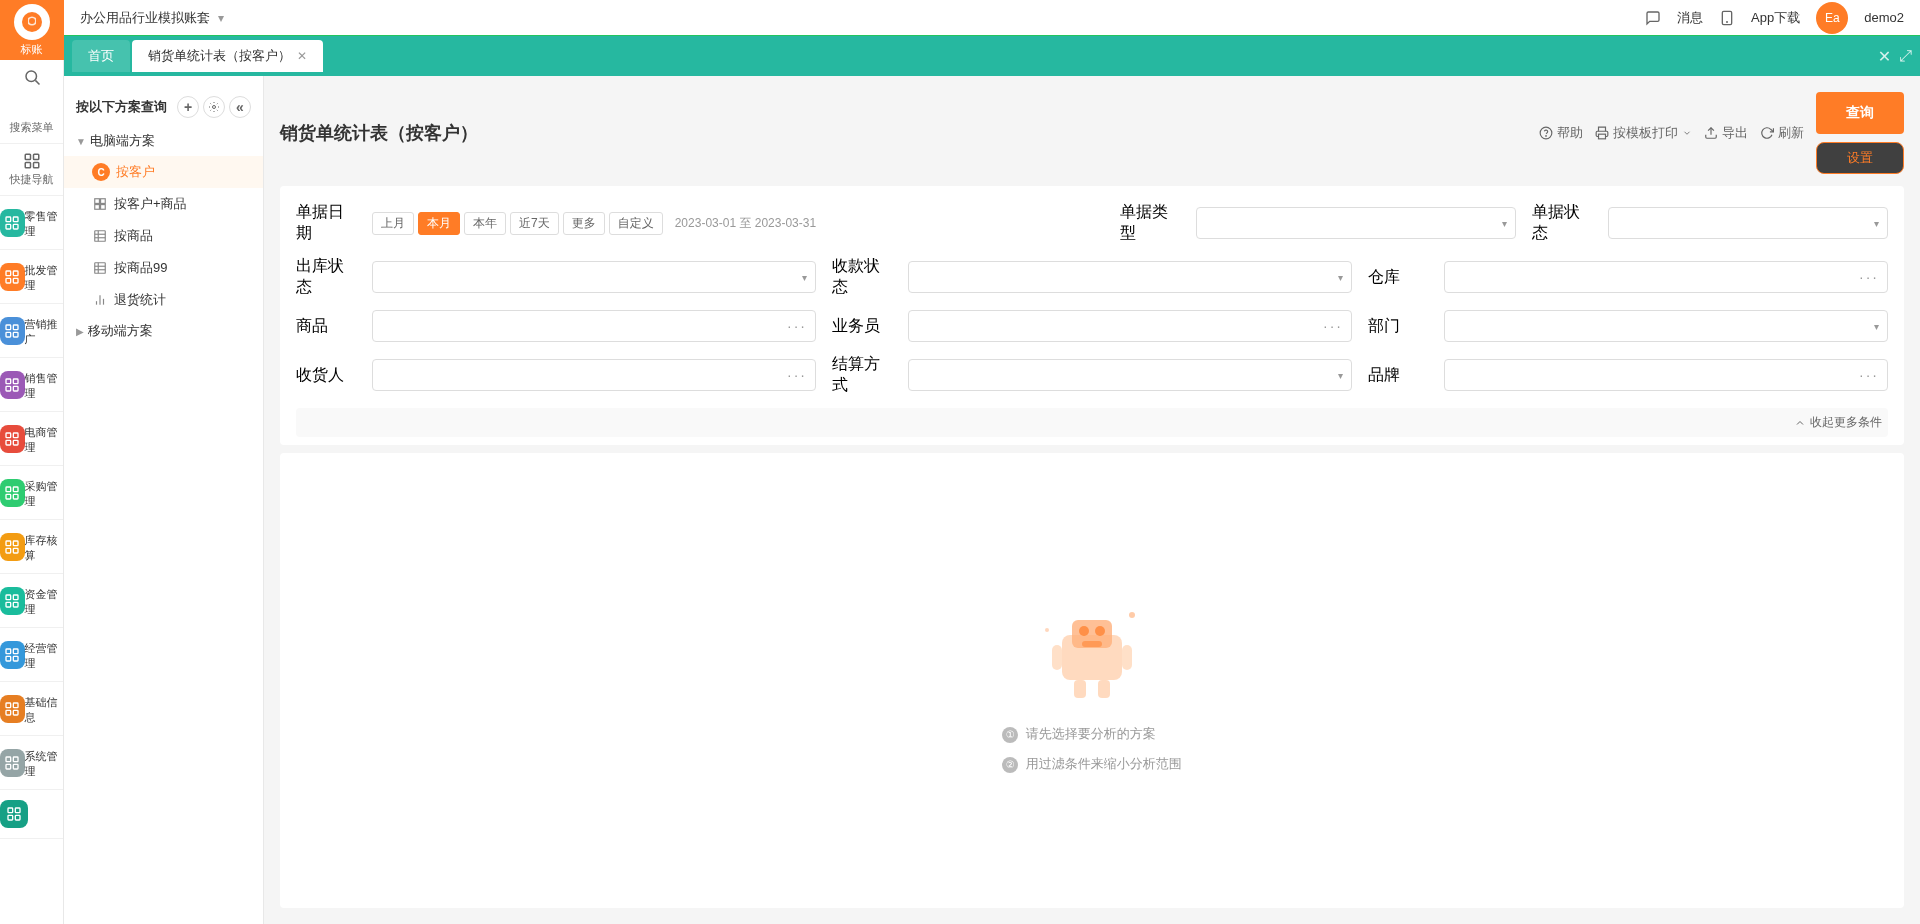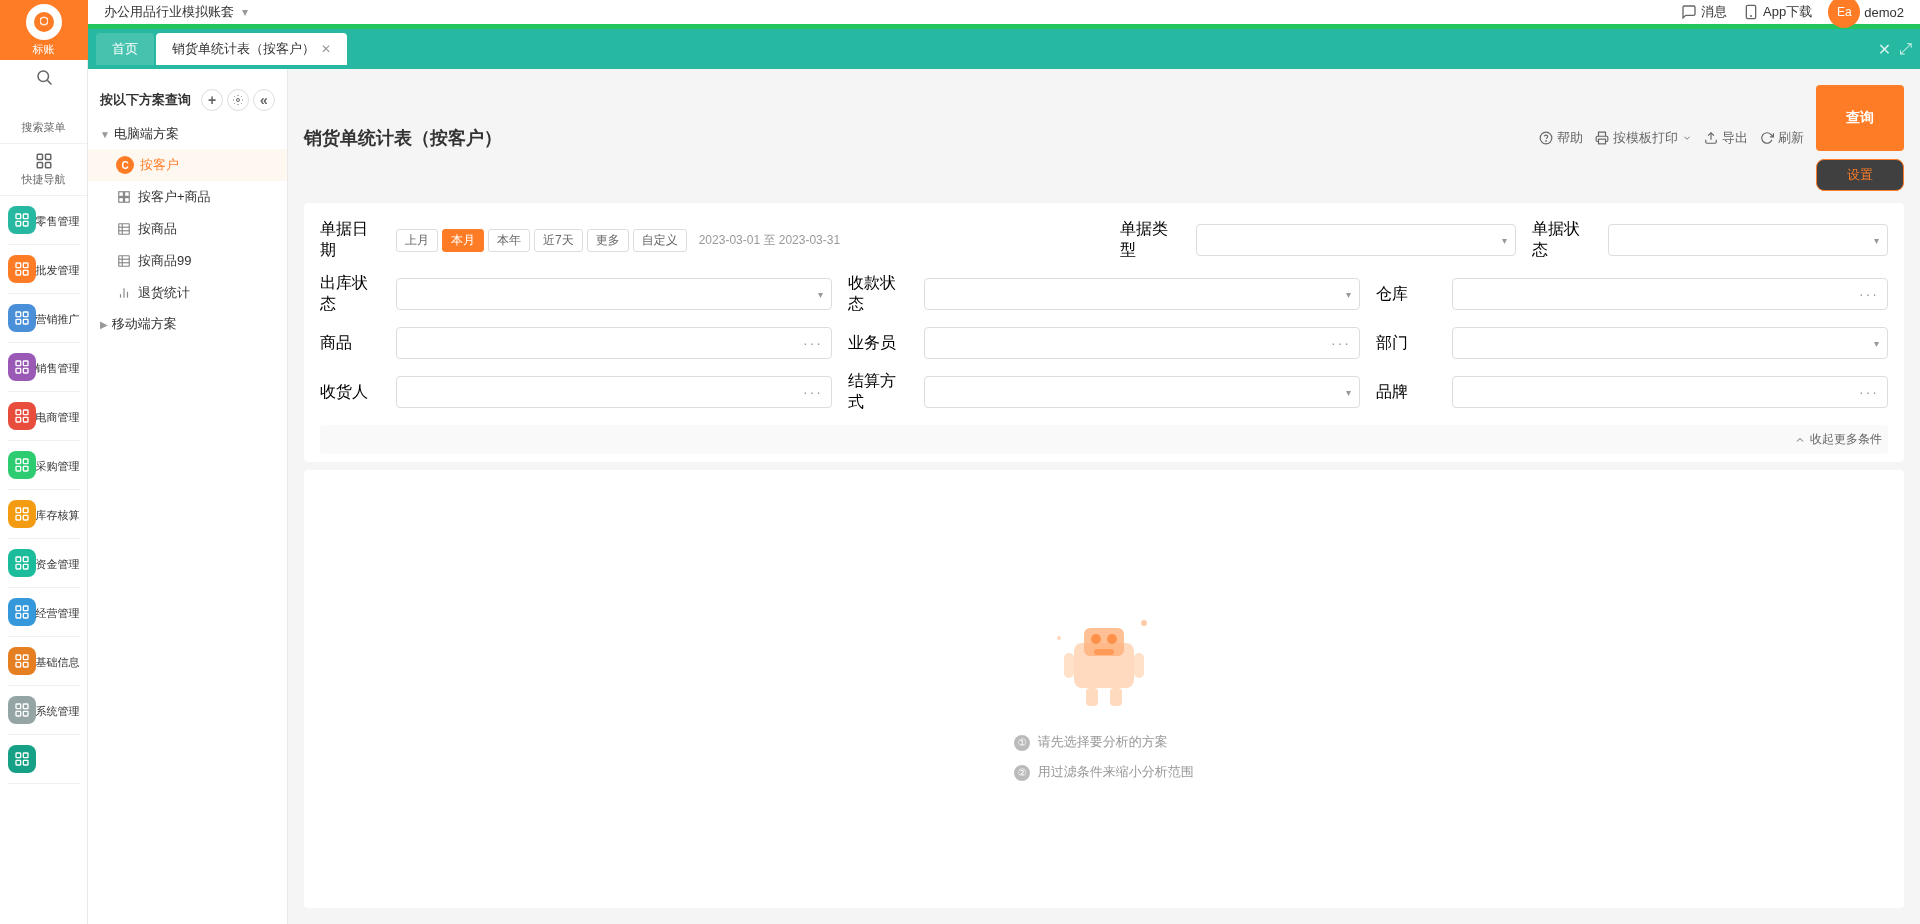--- a/index.html
+++ b/index.html
@@ -1,39 +1,39 @@
 <!DOCTYPE html>
 <html><head>
   <meta charset="utf-8">
   <style>
     * { box-sizing: border-box; margin: 0; padding: 0; }
     body { font-family: 'Microsoft YaHei', Arial, sans-serif; font-size: 13px; background: #f5f5f5; color: #333; display: flex; height: 924px; overflow: hidden; }
 
     
-    .sidebar { width: 88px; background: #fff; display: flex; flex-direction: column; align-items: center; border-right: 1px solid #e8e8e8; height: 100%; }
+    .sidebar { width: 64px; background: #fff; display: flex; flex-direction: column; align-items: center; border-right: 1px solid #e8e8e8; height: 100%; }
     .sidebar-logo { width: 88px; height: 60px; background: #ff7c26; display: flex; flex-direction: column; align-items: center; justify-content: center; color: #fff; font-size: 11px; cursor: pointer; }
     .sidebar-logo .logo-icon { width: 36px; height: 36px; background: #fff; border-radius: 50%; display: flex; align-items: center; justify-content: center; margin-bottom: 2px; }
     .sidebar-logo .logo-icon svg { width: 24px; height: 24px; }
     .sidebar-search { width: 100%; padding: 8px 0; border-bottom: 1px solid #f0f0f0; display: flex; flex-direction: column; align-items: center; cursor: pointer; gap: 32px; }
     .sidebar-search span { font-size: 11px; color: #666; margin-top: 2px; }
     .sidebar-nav-label { width: 100%; padding: 8px 0; border-bottom: 1px solid #f0f0f0; display: flex; flex-direction: column; align-items: center; cursor: pointer; }
     .sidebar-nav-label span { font-size: 11px; color: #666; margin-top: 2px; }
     .sidebar-item { width: 100%; padding: 10px 0; display: flex; flex-direction: row; align-items: center; cursor: pointer; border-bottom: 1px solid #f0f0f0; }
     .sidebar-item span.label { font-size: 11px; color: #333; margin-top: 3px; }
 
     
     .main { flex: 1; display: flex; flex-direction: column; overflow: hidden; }
 
     
-    .topbar { height: 29px; background: #fff; display: flex; align-items: center; justify-content: space-between; padding: 0 16px; border-bottom: 5px solid #22c55e; }
+    .topbar { height: 36px; background: #fff; display: flex; align-items: center; justify-content: space-between; padding: 0 16px; border-bottom: 1px solid #22c55e; }
     .topbar-left { display: flex; align-items: center; gap: 8px; }
     .topbar-title { font-size: 13px; color: #333; }
     .topbar-dropdown { color: #999; font-size: 12px; cursor: pointer; }
     .topbar-right { display: flex; align-items: center; gap: 16px; }
-    .topbar-action { display: flex; align-items: center; gap: 4px; cursor: pointer; font-size: 13px; color: #333; }
+    .topbar-action { display: flex; align-items: center; gap: 16px; cursor: pointer; font-size: 13px; color: #333; }
     .avatar { width: 32px; height: 32px; border-radius: 50%; background: #ff7c26; display: flex; align-items: center; justify-content: center; color: #fff; font-size: 12px; cursor: pointer; overflow: hidden; }
 
     
     .tabbar { height: 40px; background: #26b8a0; display: flex; align-items: center; padding: 0 8px; gap: 2px; }
     .tab { height: 32px; padding: 0 16px; display: flex; align-items: center; gap: 6px; cursor: pointer; border-radius: 4px 4px 0 0; font-size: 13px; color: rgba(255,255,255,0.8); }
     .tab.home { background: rgba(255,255,255,0.15); color: #fff; }
     .tab.active { background: #fff; color: #333; }
     .tab .close-btn { color: #999; font-size: 12px; cursor: pointer; }
     .tab-maximize { margin-left: auto; display: flex; align-items: center; gap: 8px; }
     .tab-maximize button { background: none; border: none; cursor: pointer; color: rgba(255,255,255,0.8); font-size: 16px; }
@@ -53,21 +53,21 @@
     .scheme-item.active { color: #ff7c26; background: #fff8f0; }
     .scheme-item .item-icon { width: 18px; height: 18px; border-radius: 50%; background: #ff7c26; display: flex; align-items: center; justify-content: center; color: #fff; font-size: 10px; font-weight: bold; flex-shrink: 0; }
     .scheme-item .item-icon-small { width: 16px; height: 16px; display: flex; align-items: center; justify-content: center; color: #888; font-size: 12px; flex-shrink: 0; }
 
     
     .right-panel { flex: 1; display: flex; flex-direction: column; overflow: hidden; padding: 16px; }
     .page-title-row { display: flex; align-items: center; justify-content: space-between; margin-bottom: 12px; }
     .page-title { font-size: 18px; font-weight: bold; color: #333; }
     .page-actions { display: flex; align-items: center; gap: 12px; }
     .page-action-btn { display: flex; align-items: center; gap: 4px; cursor: pointer; font-size: 13px; color: #666; }
-    .query-btn { background: #ff7c26; color: #fff; border: none; padding: 24px 24px; border-radius: 4px; cursor: pointer; font-size: 14px; font-weight: bold; }
+    .query-btn { background: #ff7c26; color: #fff; border: none; padding: 12px 24px; border-radius: 4px; cursor: pointer; font-size: 14px; font-weight: bold; }
     .settings-btn { background: #404040; color: #ff7c26; border: 1px solid #ff7c26; padding: 6px 30px; border-radius: 8px; cursor: pointer; font-size: 13px; }
     .filter-row { display: flex; align-items: center; gap: 16px; margin-bottom: 12px; }
     .filter-row:last-child { margin-bottom: 0; }
     .filter-label { color: #000000; font-size: 16px; width: 60px; flex-shrink: 0; text-align: left; }
     .filter-control { flex: 1; display: flex; align-items: center; gap: 8px; }
     .date-shortcuts { display: flex; align-items: center; gap: 4px; }
     .date-btn { padding: 2px 8px; border-radius: 3px; border: 1px solid #ddd; background: #fff; cursor: pointer; font-size: 12px; color: #666; }
     .date-btn.active { background: #ff7c26; color: #fff; border-color: #ff7c26; }
     .date-range { font-size: 12px; color: #999; margin-left: 4px; }
     .filter-select { flex: 1; height: 32px; border: 1px solid #ddd; border-radius: 4px; padding: 0 8px; background: #fff; display: flex; align-items: center; justify-content: space-between; cursor: pointer; font-size: 13px; color: #999; }

